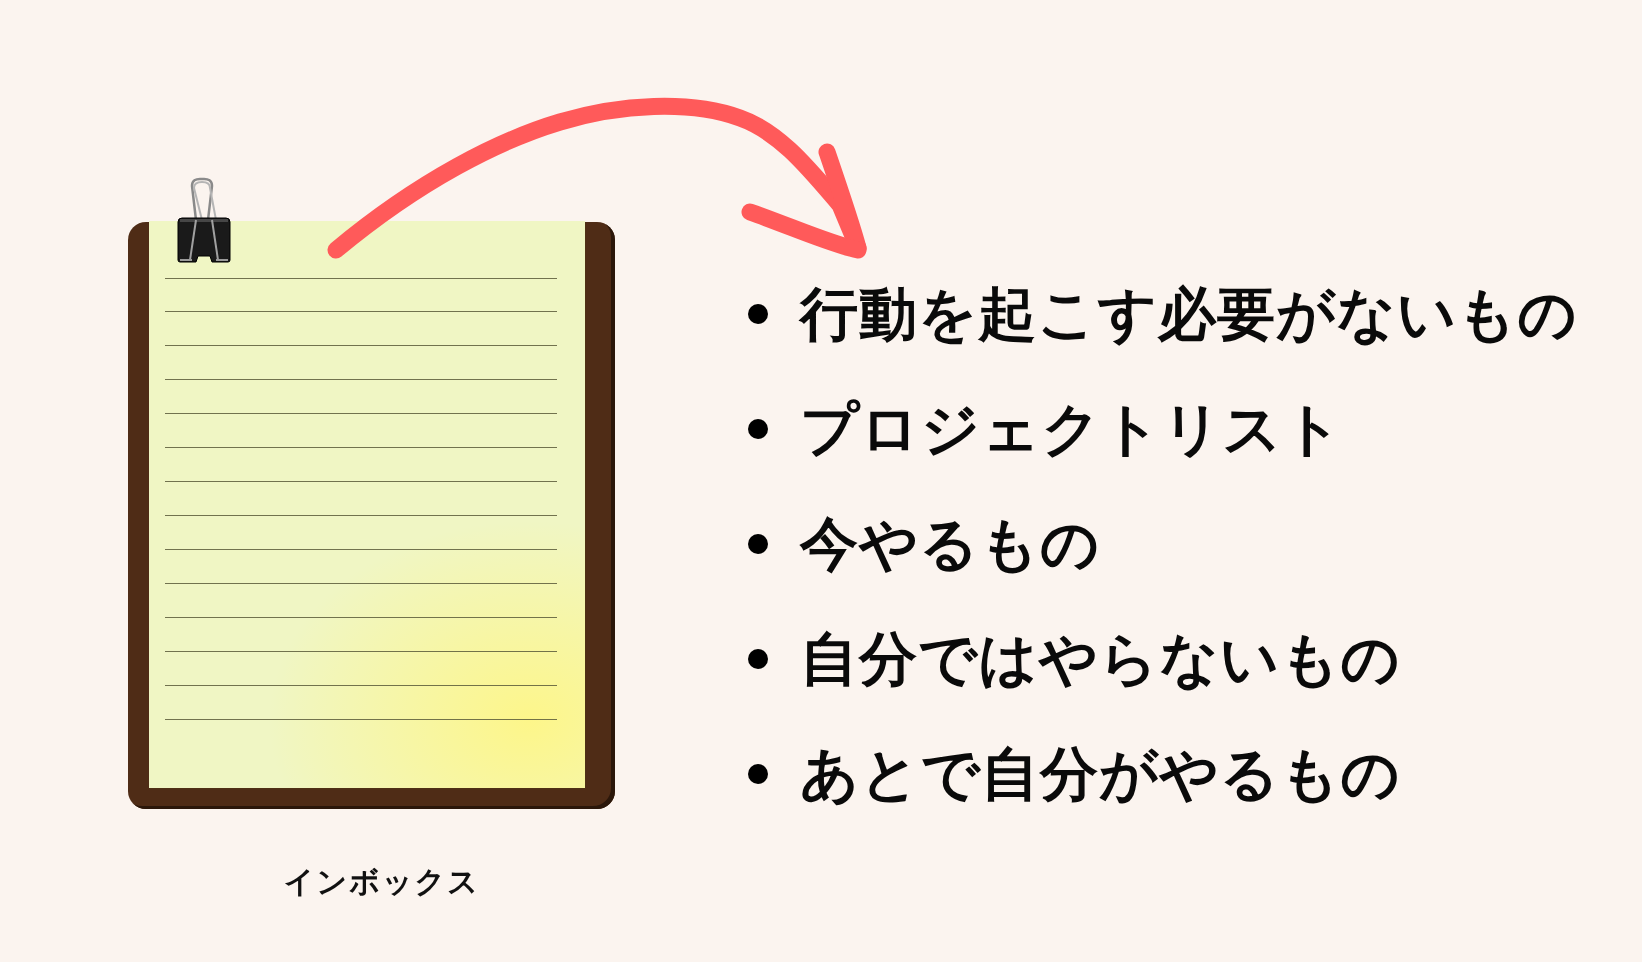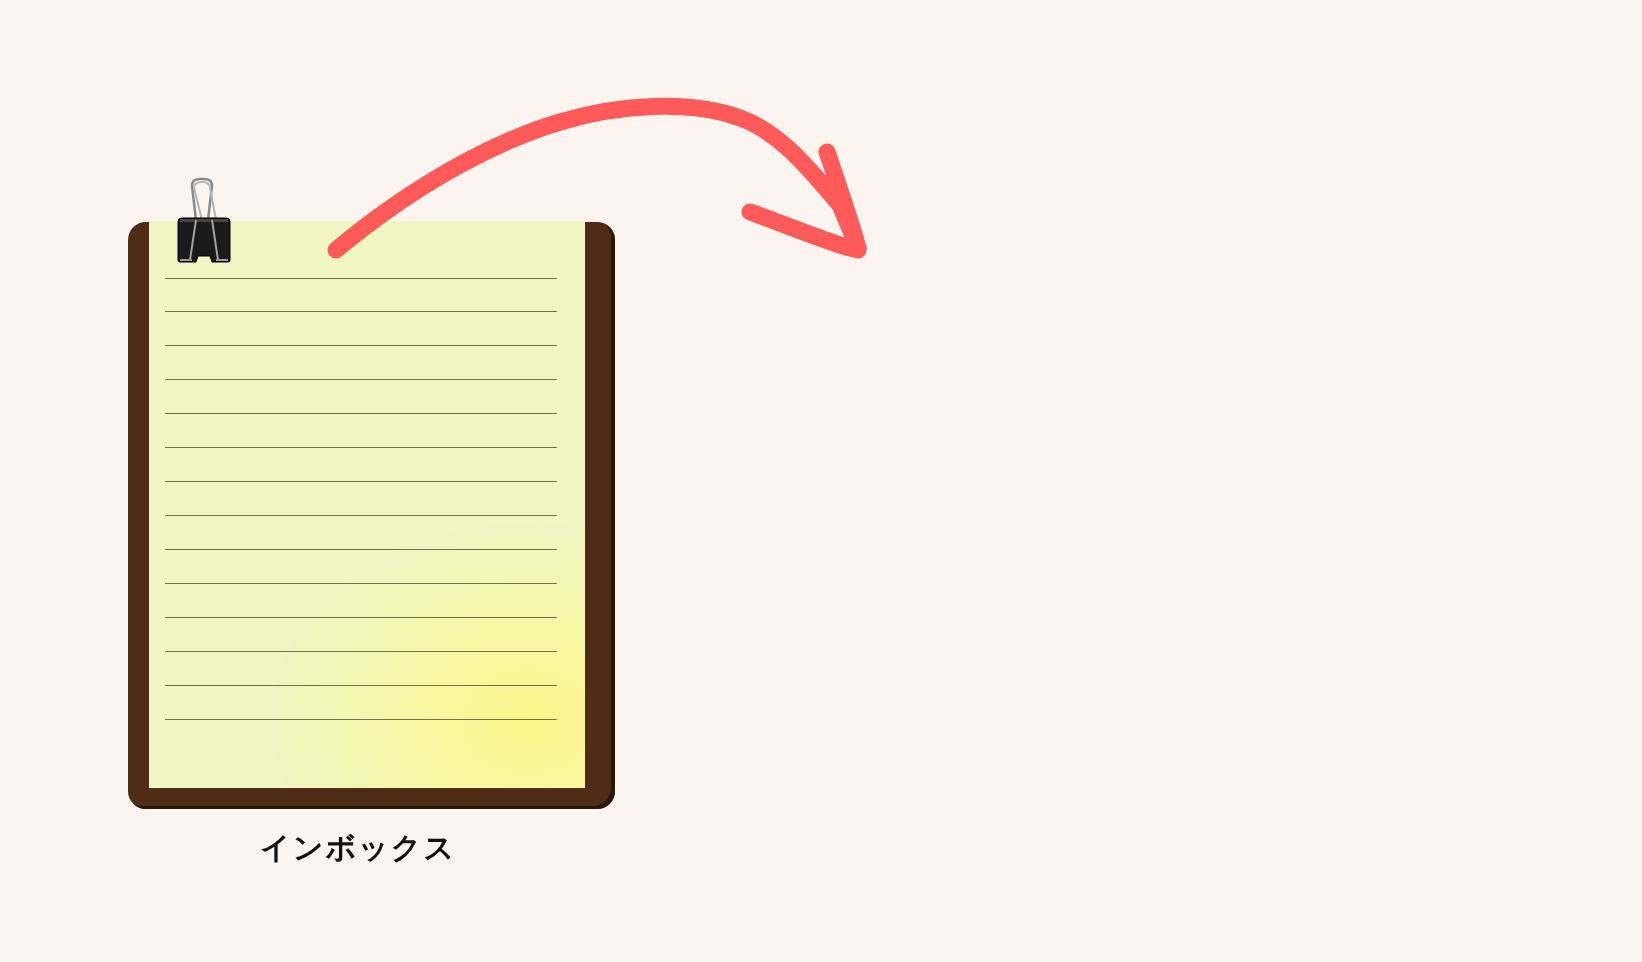--- a/index.html
+++ b/index.html
@@ -54,23 +54,23 @@
       position: absolute;
       left: 172px;
       top: 176px;
       width: 64px;
       height: 90px;
     }
     
     .caption {
       position: absolute;
       left: 260px;
-      top: 828px;
+      top: 862px;
       width: 220px;
-      text-align: left;
+      text-align: right;
       font-size: 30px;
       font-weight: bold;
       color: #111111;
       letter-spacing: 2px;
     }
     
     .arrow-svg {
       position: absolute;
       left: 0; top: 0;
       width: 1642px; height: 962px;
@@ -147,14 +147,36 @@
   </svg>
 
   <div class="caption">インボックス</div>
 
   <svg class="arrow-svg" viewBox="0 0 1642 962">
     <path d="M336 250 C 420 180, 500 140, 560 122 C 620 104, 690 100, 740 118 C 780 132, 810 170, 840 205 L 858 248" fill="none" stroke="#ff5a5a" stroke-width="17" stroke-linecap="round" stroke-linejoin="round"></path>
     <path d="M827 152 C 840 190, 852 225, 858 248" fill="none" stroke="#ff5a5a" stroke-width="17" stroke-linecap="round"></path>
     <path d="M750 212 C 790 226, 830 244, 858 250" fill="none" stroke="#ff5a5a" stroke-width="17" stroke-linecap="round"></path>
   </svg>
 
+  <ul class="item-list">
+    <li class="list-item">
+      <span class="bullet"></span>
+      <span class="item-text">行動を起こす必要がないもの</span>
+    </li>
+    <li class="list-item">
+      <span class="bullet"></span>
+      <span class="item-text">プロジェクトリスト</span>
+    </li>
+    <li class="list-item">
+      <span class="bullet"></span>
+      <span class="item-text">今やるもの</span>
+    </li>
+    <li class="list-item">
+      <span class="bullet"></span>
+      <span class="item-text">自分ではやらないもの</span>
+    </li>
+    <li class="list-item">
+      <span class="bullet"></span>
+      <span class="item-text">あとで自分がやるもの</span>
+    </li>
+  </ul>
 
 </div>
 
 </body></html>

